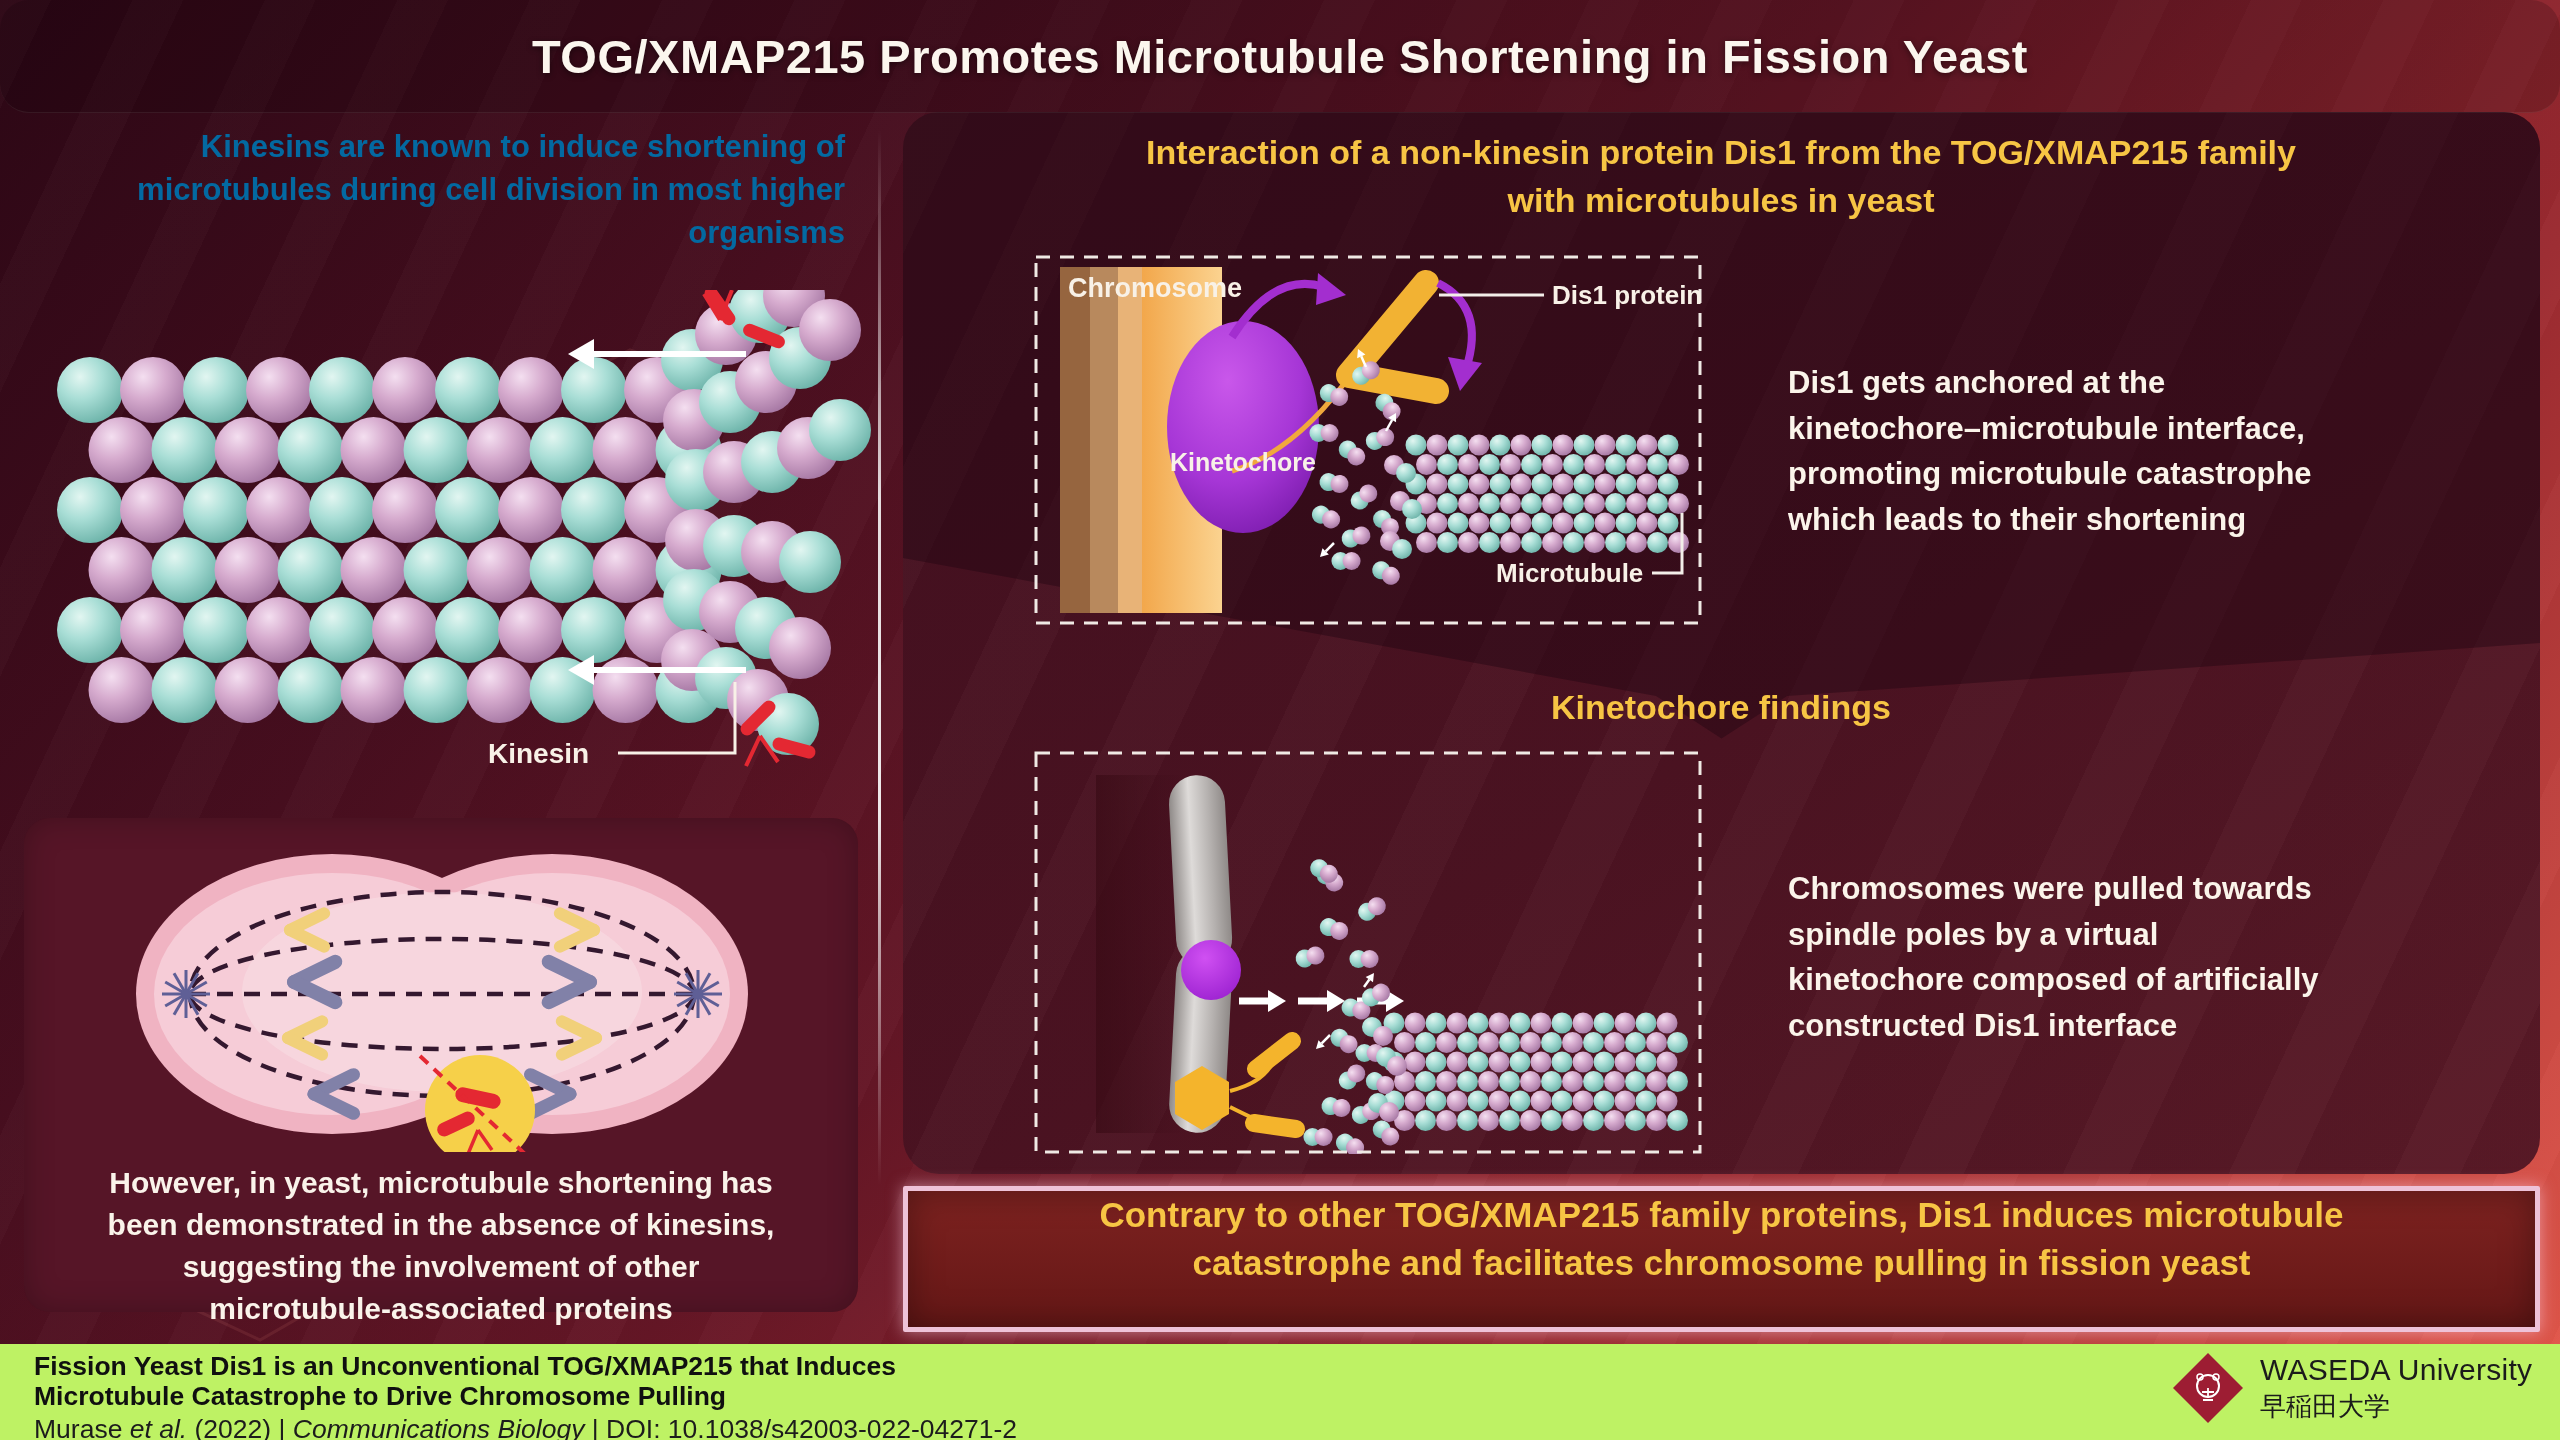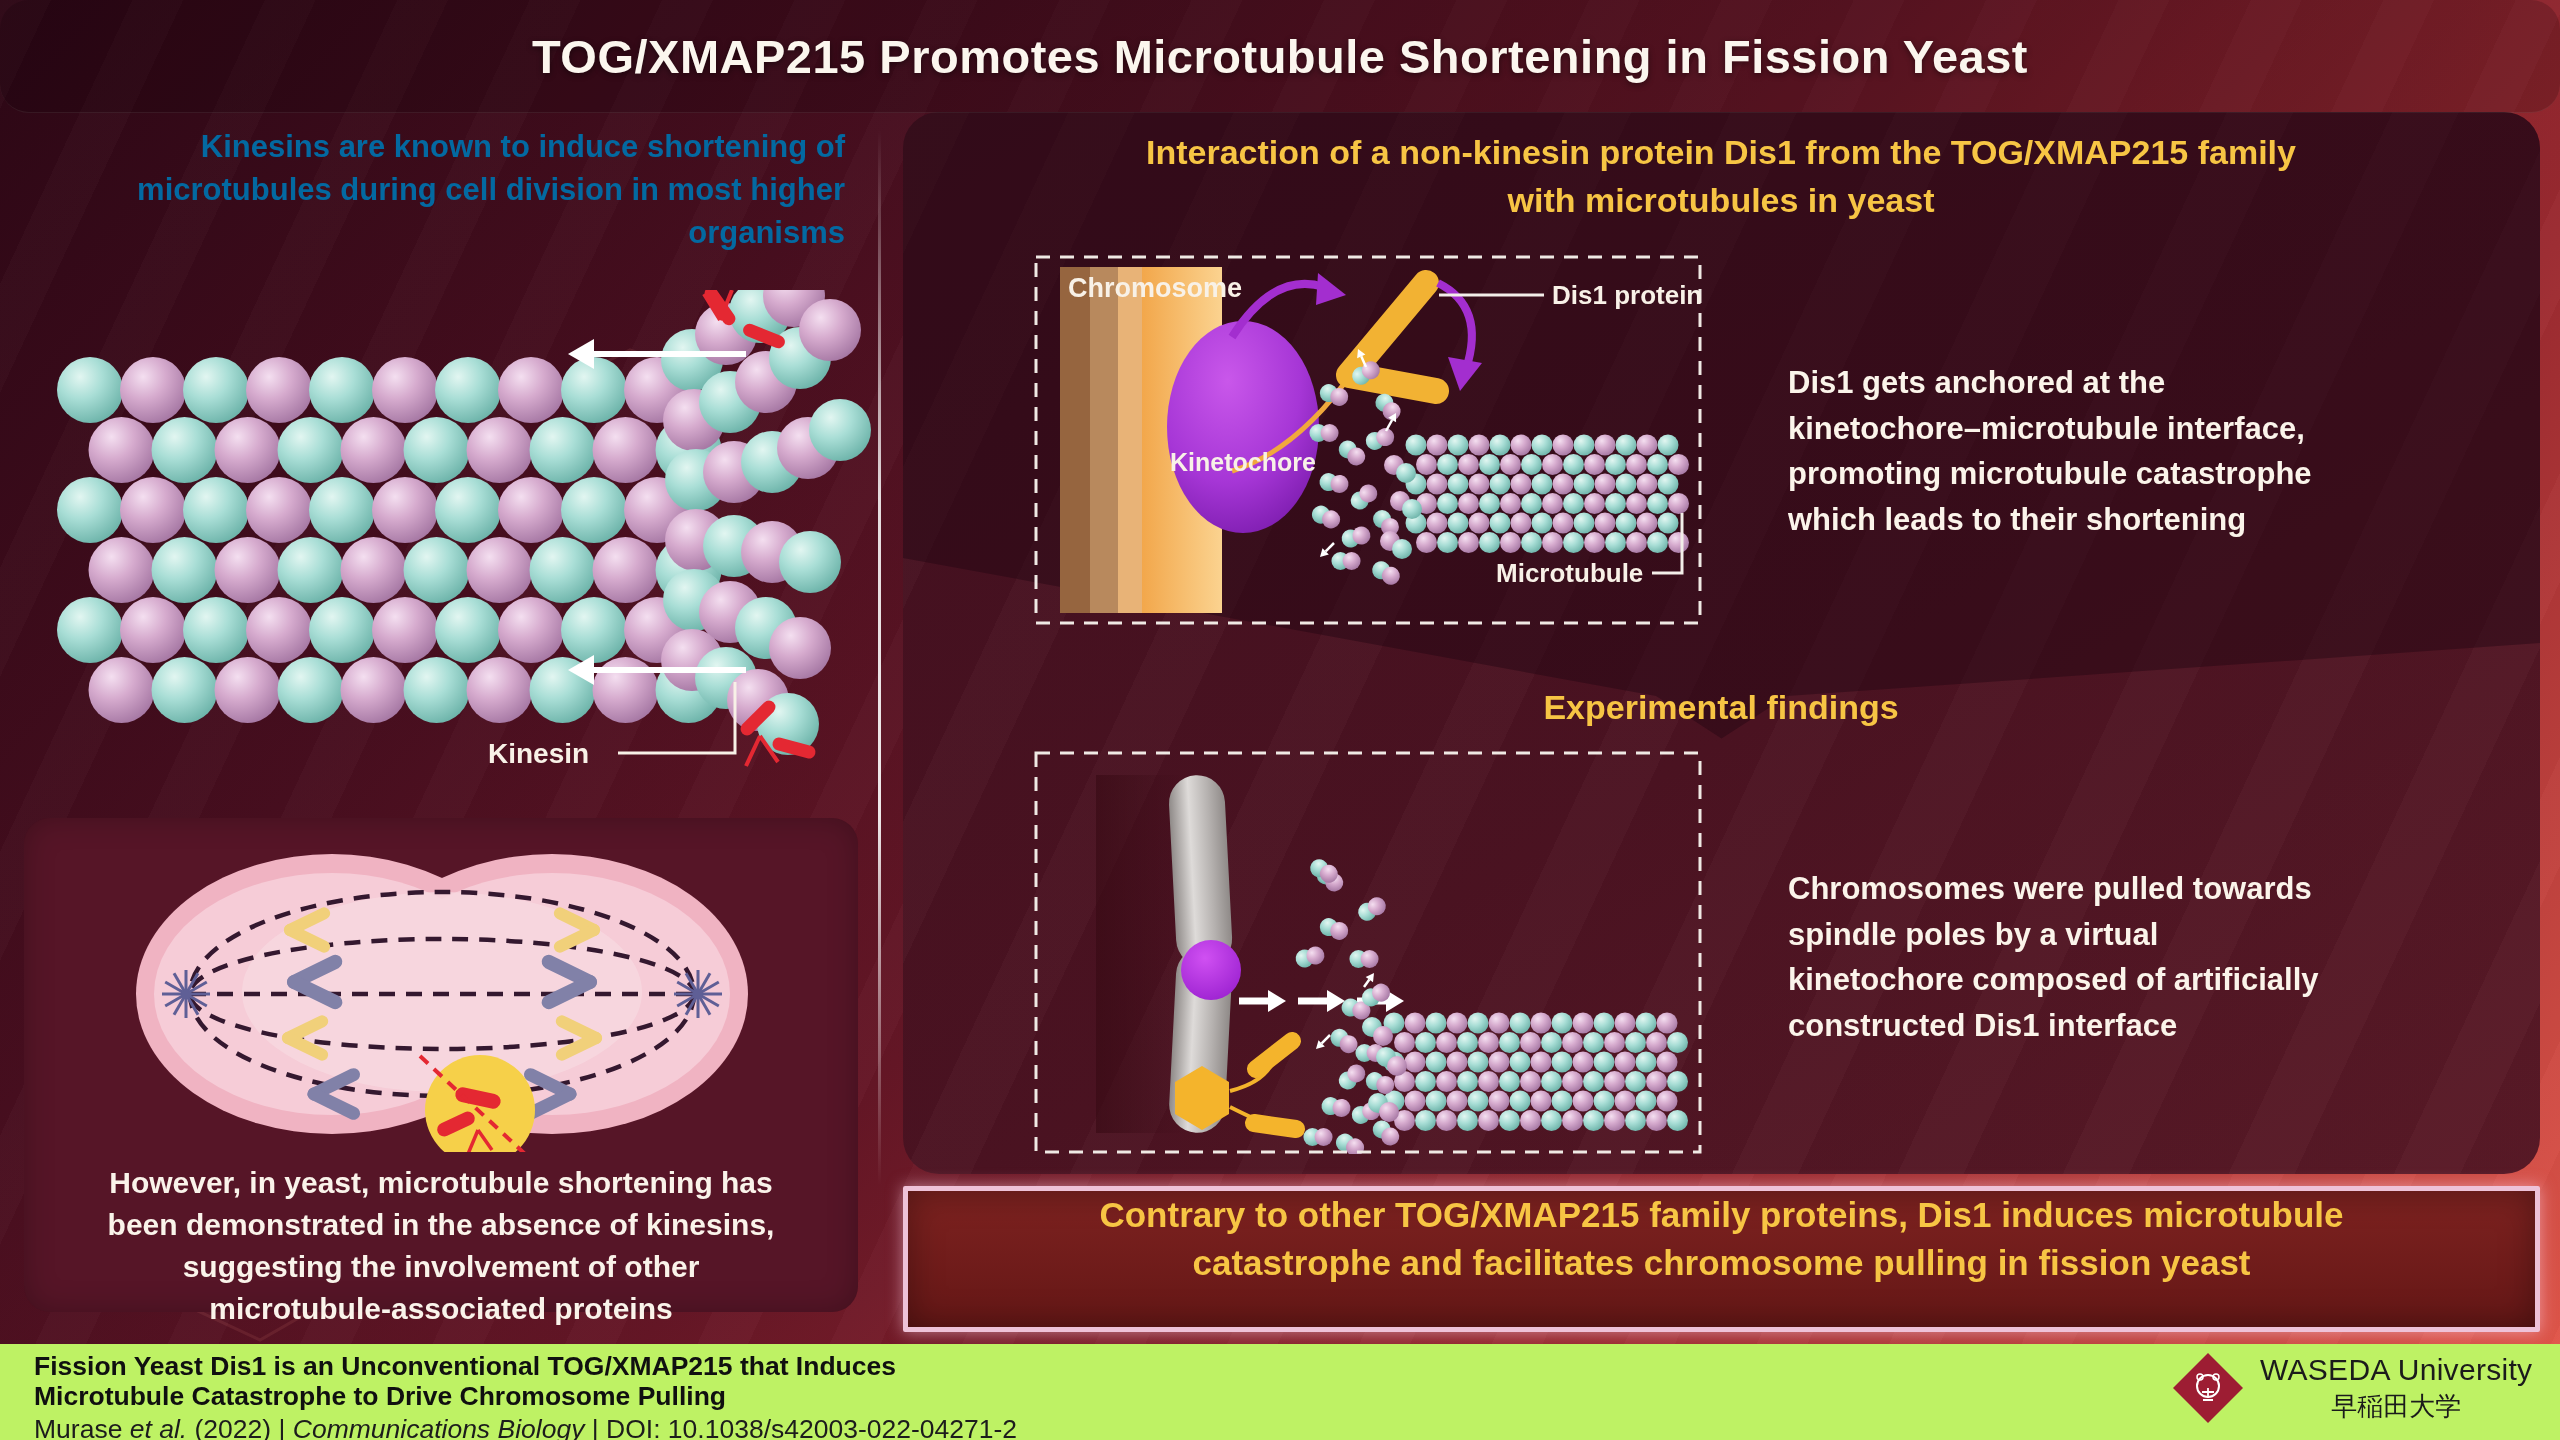--- a/index.html
+++ b/index.html
@@ -45,21 +45,21 @@
     box-shadow:0 0 16px rgba(255,205,225,0.55), inset 0 0 34px rgba(0,0,0,0.35);
     display:flex;align-items:flex-start;justify-content:center;}
   #banner-text{width:1460px;text-align:center;color:#f7c544;font-size:35px;font-weight:bold;line-height:1.38;}
   
   #footer{left:0;top:1344px;width:2560px;height:96px;background:#bef264;z-index:6;}
   #cite{position:absolute;left:34px;top:8px;color:#101010;}
   #paper-title{font-size:26.5px;font-weight:bold;line-height:1.12;}
   #cite-line{font-size:26.5px;margin-top:3px;color:#1c1c1c;}
   #cite-line .it{font-style:italic;}
   #logo{position:absolute;left:2168px;top:4px;display:flex;align-items:center;}
-  #logo-text{margin-left:12px;color:#1b1b1b;text-align:center;}
+  #logo-text{margin-left:12px;color:#1b1b1b;}
   #uni-en{font-size:30px;letter-spacing:0.3px;}
   #uni-jp{font-size:26px;margin-top:2px;}
   svg text.lbl{fill:#f8f1e7;font-weight:bold;font-family:"Liberation Sans",sans-serif;}
   
   #deco1,#deco2{z-index:1;opacity:0.10;}
 </style>
 </head>
 <body>
 
 <svg width="0" height="0" style="position:absolute" aria-hidden="true">
@@ -453,21 +453,21 @@
   <text class="lbl" x="518" y="49" font-size="26">Dis1 protein</text>
   <polyline points="618,318 648,318 648,258" fill="none" stroke="#f3eee9" stroke-width="3"></polyline>
   <text class="lbl" x="462" y="327" font-size="26">Microtubule</text>
 </svg>
 
 <div class="abs preline" id="text1">Dis1 gets anchored at the
 kinetochore–microtubule interface,
 promoting microtubule catastrophe
 which leads to their shortening</div>
 
-<div class="abs" id="findings-heading">Experimental findings</div>
+<div class="abs" id="findings-heading">Kinetochore findings</div>
 
 <svg class="abs" id="svgD" width="668" height="403" viewBox="0 0 668 403">
   <g class="art">
       <rect x="62" y="24" width="90" height="358" fill="url(#gShadow)"></rect>
       <rect x="143" y="24" width="56" height="192" rx="28" fill="url(#gGray)" transform="rotate(-3 171 205)"></rect>
       <rect x="143" y="196" width="56" height="186" rx="28" fill="url(#gGray)" transform="rotate(3 171 205)"></rect>
       <circle cx="177" cy="219" r="30" fill="url(#gPurple2)"></circle>
       <polygon points="195,331 195,363 168,379 141,363 141,331 168,315" fill="#f4b42c"></polygon>
       <path d="M196,340 Q 236,330 242,302" stroke="#f4b42c" stroke-width="4" fill="none"></path>
       <path d="M196,356 Q 228,372 236,374" stroke="#f4b42c" stroke-width="4" fill="none"></path>

